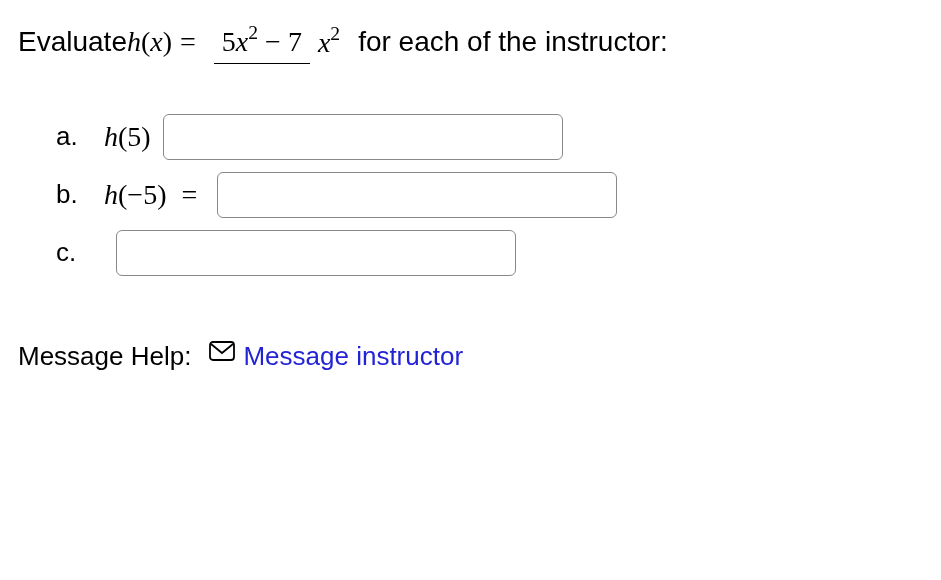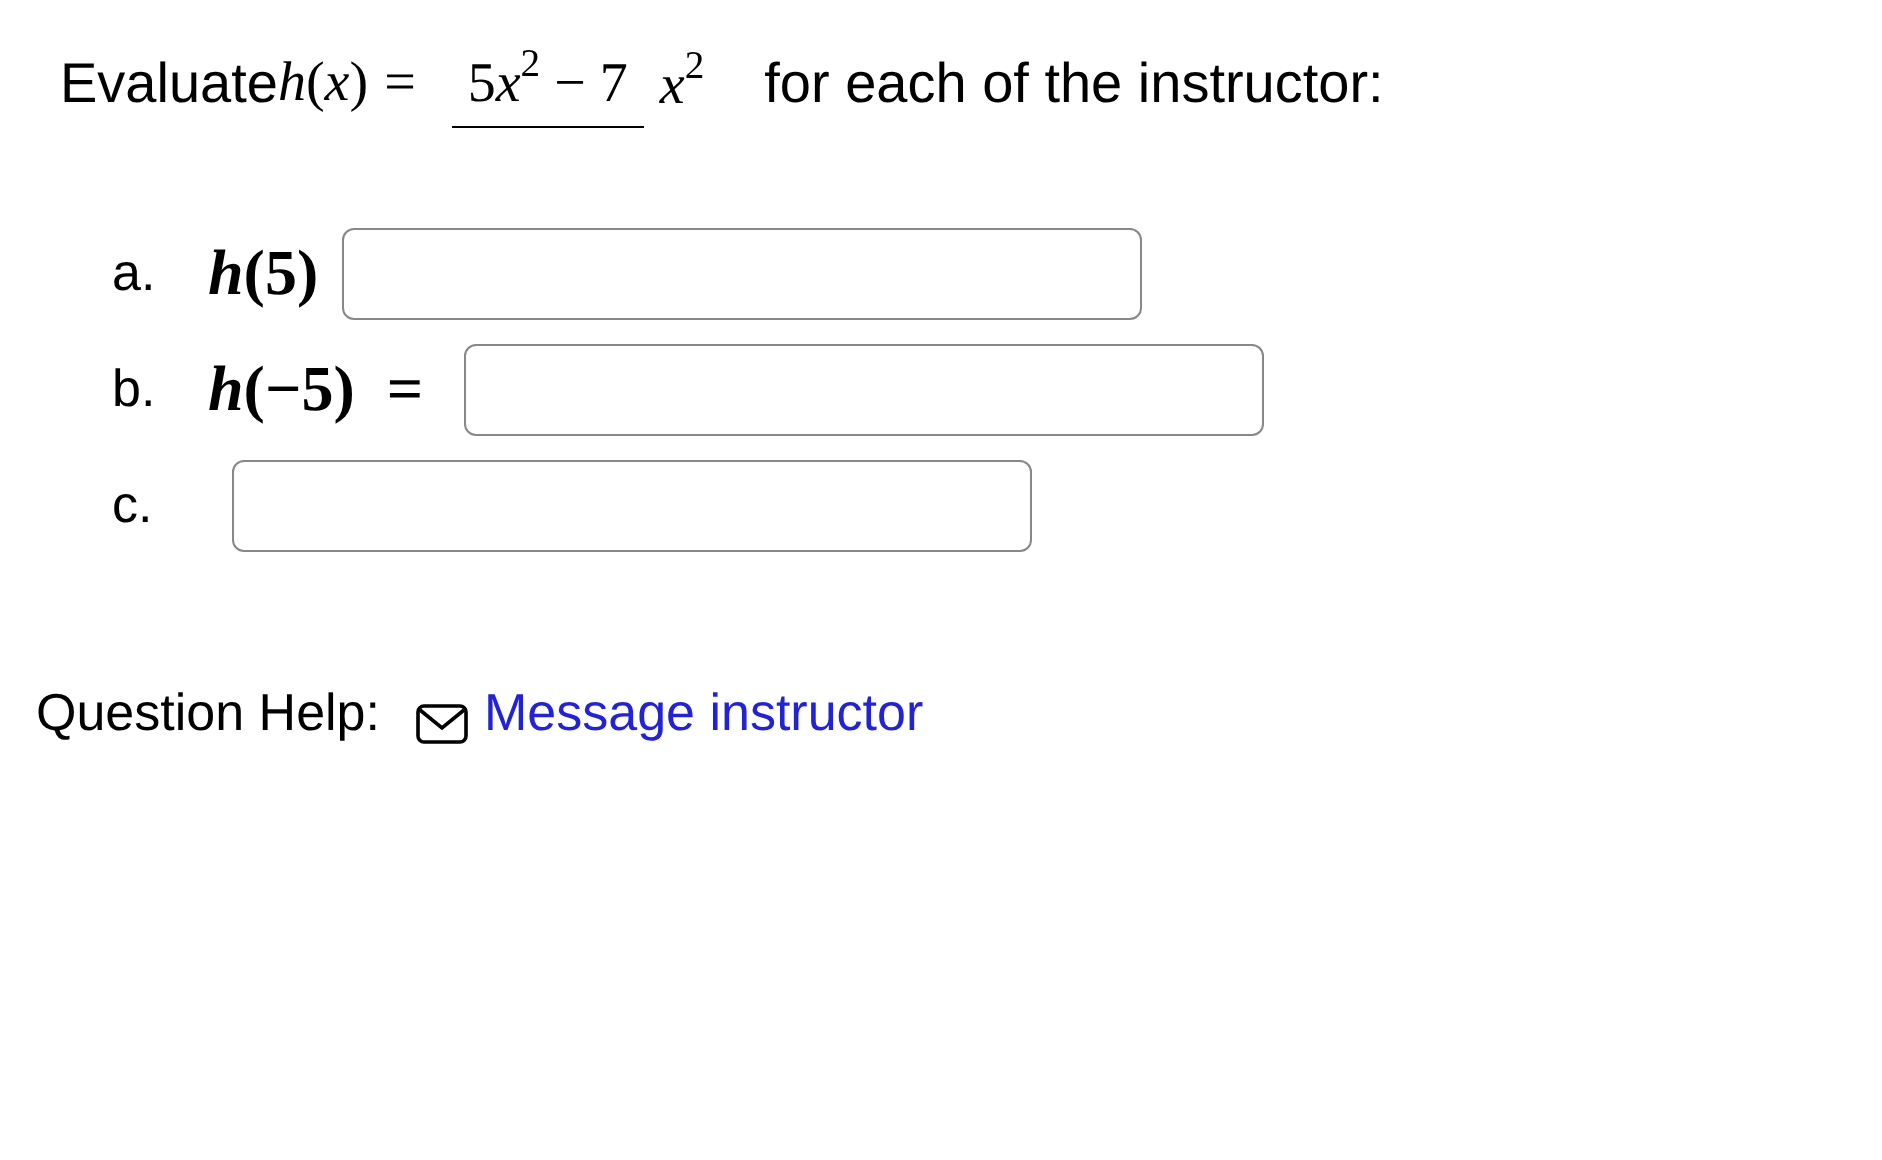--- a/index.html
+++ b/index.html
@@ -11,21 +11,20 @@
       font-family: 'Times New Roman', serif;
       font-size: 28px;
       color: #000;
       padding: 20px 18px;
       width: 941px;
       height: 580px;
       background: #fff;
     }
     .sans {
       font-family: Arial, Helvetica, sans-serif;
-      margin-left: 12px;
     }
     .prompt-line {
       display: flex;
       align-items: center;
       flex-wrap: nowrap;
       margin-bottom: 50px;
     }
     .prompt-line > span {
       white-space: nowrap;
     }
@@ -70,23 +69,22 @@
       margin-bottom: 12px;
     }
     .part-label {
       font-family: Arial, Helvetica, sans-serif;
       font-size: 26px;
       margin-right: 18px;
       min-width: 30px;
     }
     .part-expr {
       font-family: 'Times New Roman', serif;
-      font-size: 32px;
+      font-size: 28px;
       white-space: nowrap;
-      font-weight: bold;
     }
     .answer-input {
       height: 46px;
       border: 1.5px solid #888;
       border-radius: 6px;
       background: #fff;
       font-size: 22px;
       padding: 0 8px;
       margin-left: 12px;
     }
@@ -106,21 +104,21 @@
     .mail-icon {
       width: 26px;
       height: 20px;
       margin-right: 8px;
       flex-shrink: 0;
     }
     .help-link {
       color: #2323d6;
       cursor: pointer;
       display: flex;
-      align-items: flex-end;
+      align-items: flex-start;
     }
     .minus {
       font-family: 'Times New Roman', serif;
     }
     .eq {
       font-family: 'Times New Roman', serif;
       margin: 0 8px;
     }
   </style>
 </head>
@@ -164,21 +162,21 @@
   </div>
 
   <div class="part">
     <span class="part-label">c.</span>
     <input class="answer-input input-c" value="" style="">
   </div>
 
 </div>
 
 <div class="help-row">
-  <span class="help-label">Question Help:</span>
+  <span class="help-label">Message Help:</span>
   <span class="help-link">
     <svg class="mail-icon" viewBox="0 0 26 20">
       <rect x="1" y="1" width="24" height="18" rx="3" ry="3" fill="none" stroke="#000" stroke-width="1.8"></rect>
       <path d="M2 3 L13 12 L24 3" fill="none" stroke="#000" stroke-width="1.8"></path>
     </svg>
     <span>Message instructor</span>
   </span>
 </div>
 
 </body></html>

